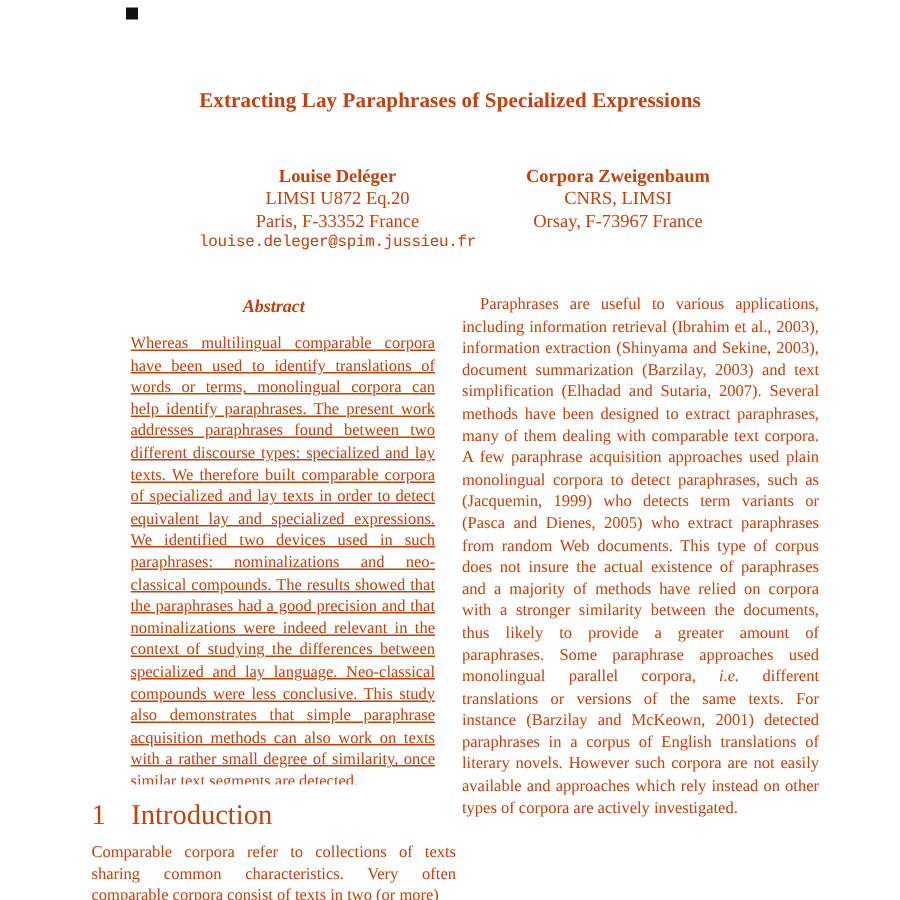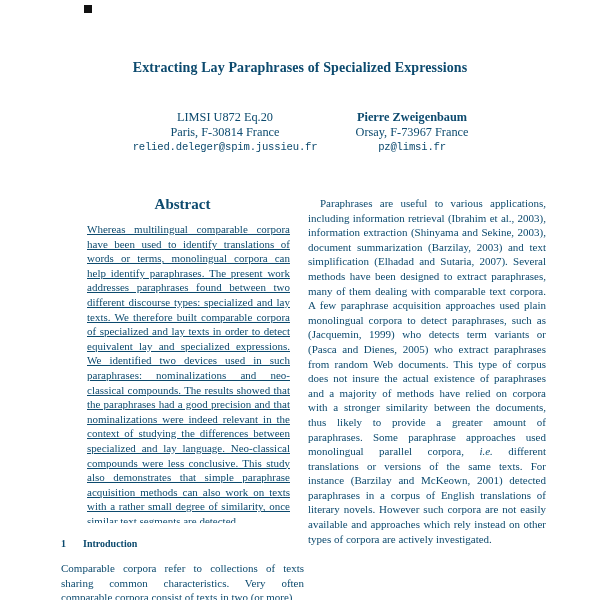--- a/index.html
+++ b/index.html
@@ -4,21 +4,21 @@
 <style>
   * { margin: 0; padding: 0; box-sizing: border-box; }
   html, body { background: #ffffff; }
   .page {
     position: relative;
     width: 600px;
     height: 600px;
     background: #ffffff;
     overflow: hidden;
     font-family: "Liberation Serif", "DejaVu Serif", serif;
-    color: #0c4a6e;
+    color: #c2410c;
   }
   .corner-mark {
     position: absolute;
     left: 84px;
     top: 5px;
     width: 8px;
     height: 8px;
     background: #111111;
   }
   .title-block {
@@ -58,35 +58,36 @@
     top: 197px;
     text-align: justify;
     font-size: 11px;
     line-height: 14.6px;
   }
   .col-left  { left: 61px;  width: 243px; }
   .col-right { left: 308px; width: 238px; top: 196px; }
   .abstract-heading {
     text-align: center;
     font-weight: bold;
-    font-size: 15px;
+    font-size: 12px;
     line-height: 15px;
     margin-bottom: 10px;
+    font-style: italic;
   }
   .abstract-body {
     margin-left: 26px;
     margin-right: 14px;
     height: 301px;
     overflow: hidden;
     text-align: justify;
     text-decoration: underline;
   }
   .section-heading {
-    font-weight: bold;
-    font-size: 10px;
+    font-weight: normal;
+    font-size: 19px;
     line-height: 16px;
     margin-top: 13px;
   }
   .section-heading .sec-title { margin-left: 17px; }
   .body-par { text-align: justify; }
   .first-par { margin-top: 9px; }
   .indent { text-indent: 12px; }
   sup.fnmark {
     font-size: 7.5px;
     line-height: 0;
@@ -100,28 +101,29 @@
 <div class="page">
 
   <div class="corner-mark"></div>
 
   <div class="title-block">
     <div>Extracting Lay Paraphrases of Specialized Expressions</div>
   </div>
 
   <div class="authors-block">
     <div class="author author-left">
+      <div class="name">Louise Deléger</div>
       <div>LIMSI U872 Eq.20</div>
-      <div>Paris, F-30814 France</div>
-      <div class="email">relied.deleger@spim.jussieu.fr</div>
+      <div>Paris, F-33352 France</div>
+      <div class="email">louise.deleger@spim.jussieu.fr</div>
     </div>
     <div class="author author-right">
-      <div class="name">Pierre Zweigenbaum</div>
+      <div class="name">Corpora Zweigenbaum</div>
+      <div>CNRS, LIMSI</div>
       <div>Orsay, F-73967 France</div>
-      <div class="email">pz@limsi.fr</div>
     </div>
   </div>
 
   <div class="col col-left">
     <div class="abstract-heading">Abstract</div>
     <div class="abstract-body">Whereas multilingual comparable corpora have been used to identify translations of words or terms, monolingual corpora can help identify paraphrases. The present work addresses paraphrases found between two different discourse types: specialized and lay texts. We therefore built comparable corpora of specialized and lay texts in order to detect equivalent lay and specialized expressions. We identified two devices used in such paraphrases: nominalizations and neo-classical compounds. The results showed that the paraphrases had a good precision and that nominalizations were indeed relevant in the context of studying the differences between specialized and lay language. Neo-classical compounds were less conclusive. This study also demonstrates that simple paraphrase acquisition methods can also work on texts with a rather small degree of similarity, once similar text segments are detected.</div>
     <div class="section-heading">
       <span class="sec-num">1</span><span class="sec-title">Introduction</span>
     </div>
     <p class="body-par first-par">Comparable corpora refer to collections of texts sharing common characteristics. Very often comparable corpora consist of texts in two (or more)</p>

